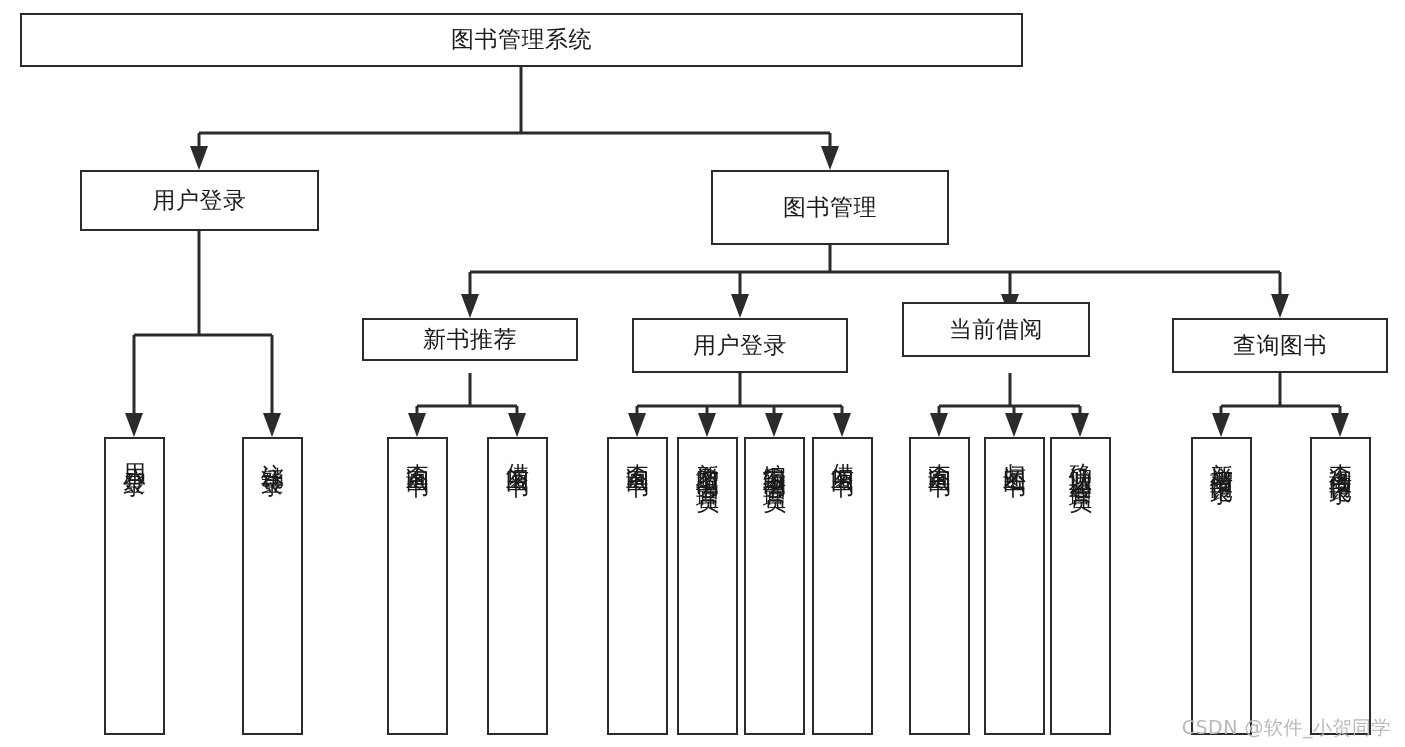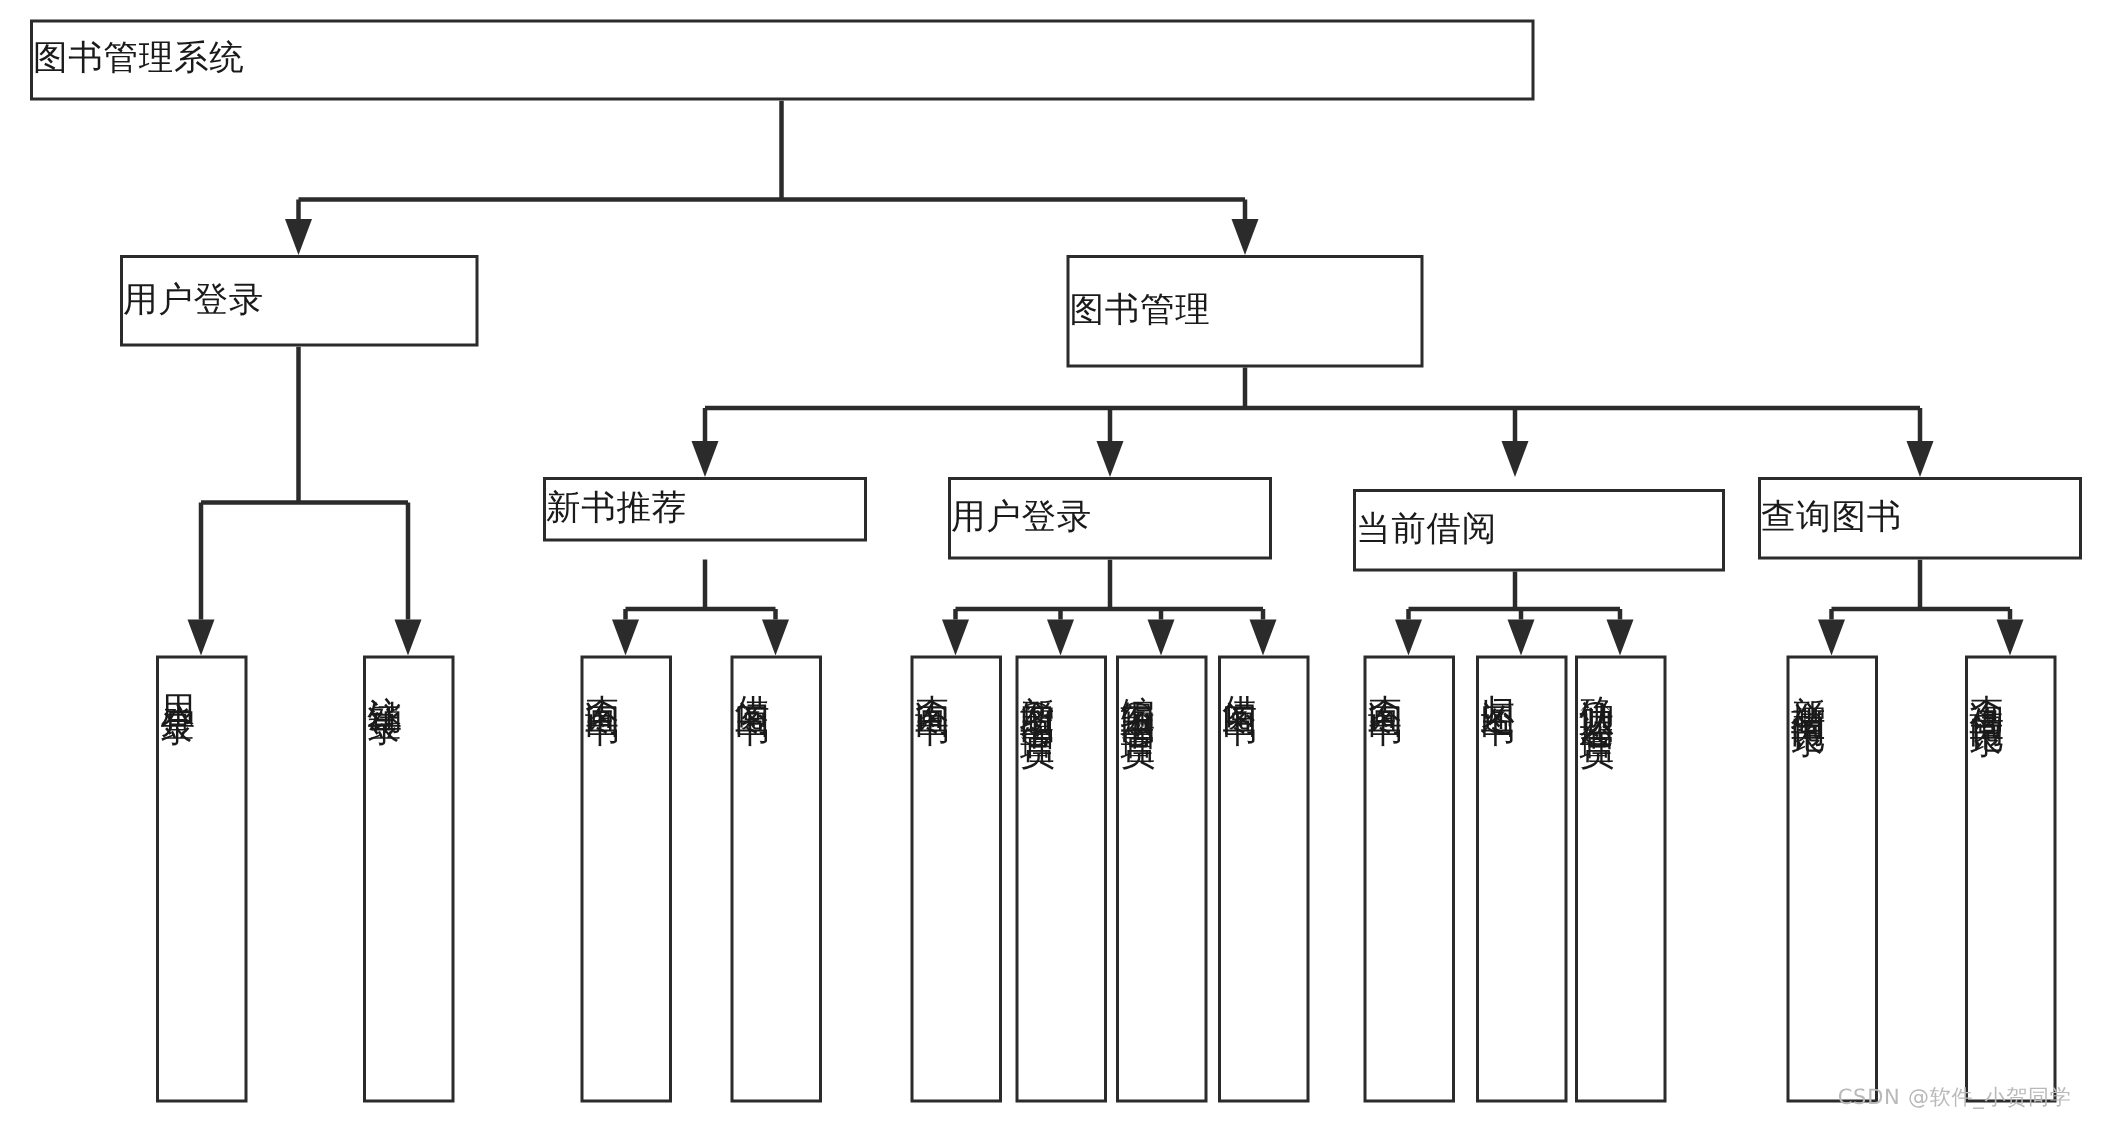--- a/index.html
+++ b/index.html
@@ -26,20 +26,21 @@
     width: 1405px;
     height: 747px;
   }
   .node-box {
     position: absolute;
     box-sizing: border-box;
     border: 2.5px solid #2b2b2b;
     background: #ffffff;
     display: flex;
     align-items: center;
+    justify-content: center;
     color: #1a1a1a;
   }
   .node-label {
     display: block;
     letter-spacing: 0.5px;
     line-height: 1.18;
     white-space: nowrap;
   }
   .horiz .node-label {
     writing-mode: horizontal-tb;
@@ -51,23 +52,23 @@
   }
   .vert .node-label {
     writing-mode: vertical-rl;
     text-orientation: upright;
     font-size: 23px;
     letter-spacing: 4px;
     line-height: 1.0;
   }
   .watermark {
     position: absolute;
-    right: 24px;
+    right: 14px;
     bottom: 6px;
-    font-size: 14px;
+    font-size: 19px;
     color: #b9b9b9;
     letter-spacing: 0.5px;
     white-space: nowrap;
     pointer-events: none;
   }
 </style>
 </head>
 <body>
 
 <div id="chart-root">
@@ -140,21 +141,21 @@
       </div>
       <div class="node-box horiz" style="left: 711px; top: 170px; width: 238px; height: 75px;">
         <span class="node-label">图书管理</span>
       </div>
       <div class="node-box horiz" style="left: 362px; top: 318px; width: 216px; height: 43px;">
         <span class="node-label">新书推荐</span>
       </div>
       <div class="node-box horiz" style="left: 632px; top: 318px; width: 216px; height: 55px;">
         <span class="node-label">用户登录</span>
       </div>
-      <div class="node-box horiz" style="left: 902px; top: 326px; width: 248px; height: 55px;">
+      <div class="node-box horiz" style="left: 902px; top: 302px; width: 188px; height: 55px;">
         <span class="node-label">当前借阅</span>
       </div>
       <div class="node-box horiz" style="left: 1172px; top: 318px; width: 216px; height: 55px;">
         <span class="node-label">查询图书</span>
       </div>
       <div class="node-box vert" style="left: 104px; top: 437px; width: 61px; height: 298px;">
         <span class="node-label">用户登录</span>
       </div>
       <div class="node-box vert" style="left: 242px; top: 437px; width: 61px; height: 298px;">
         <span class="node-label">注销登录</span>

